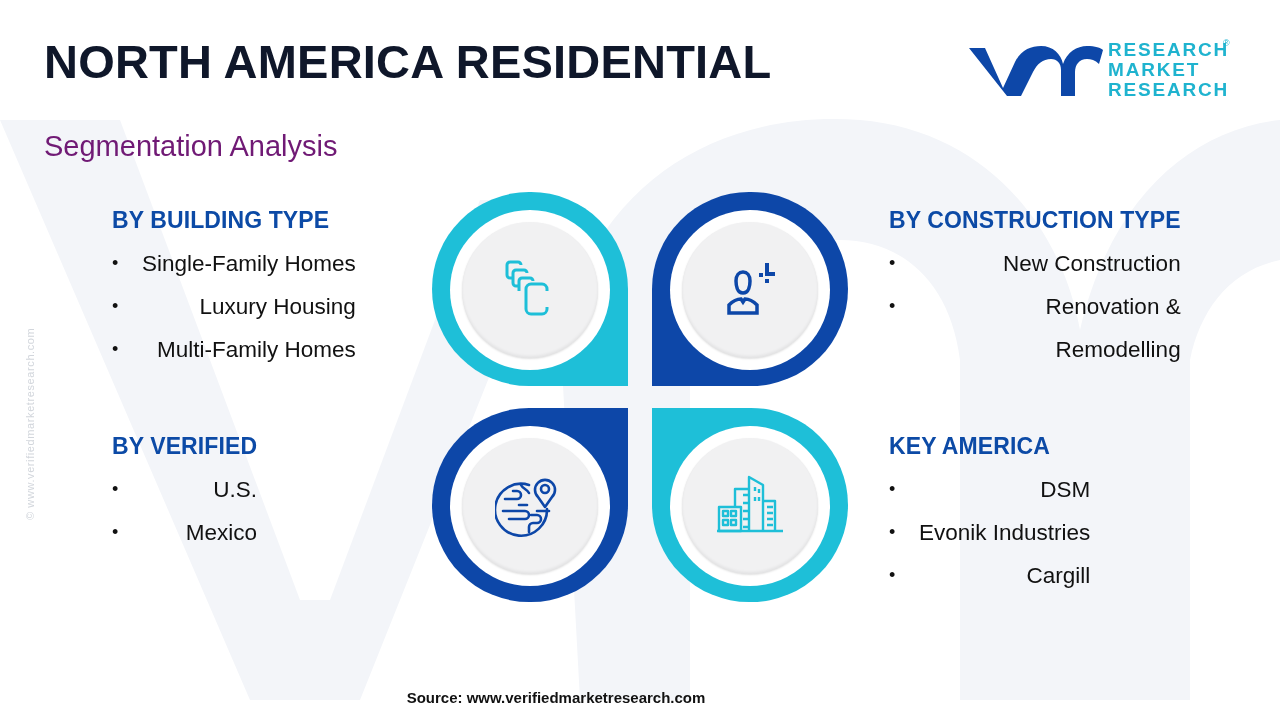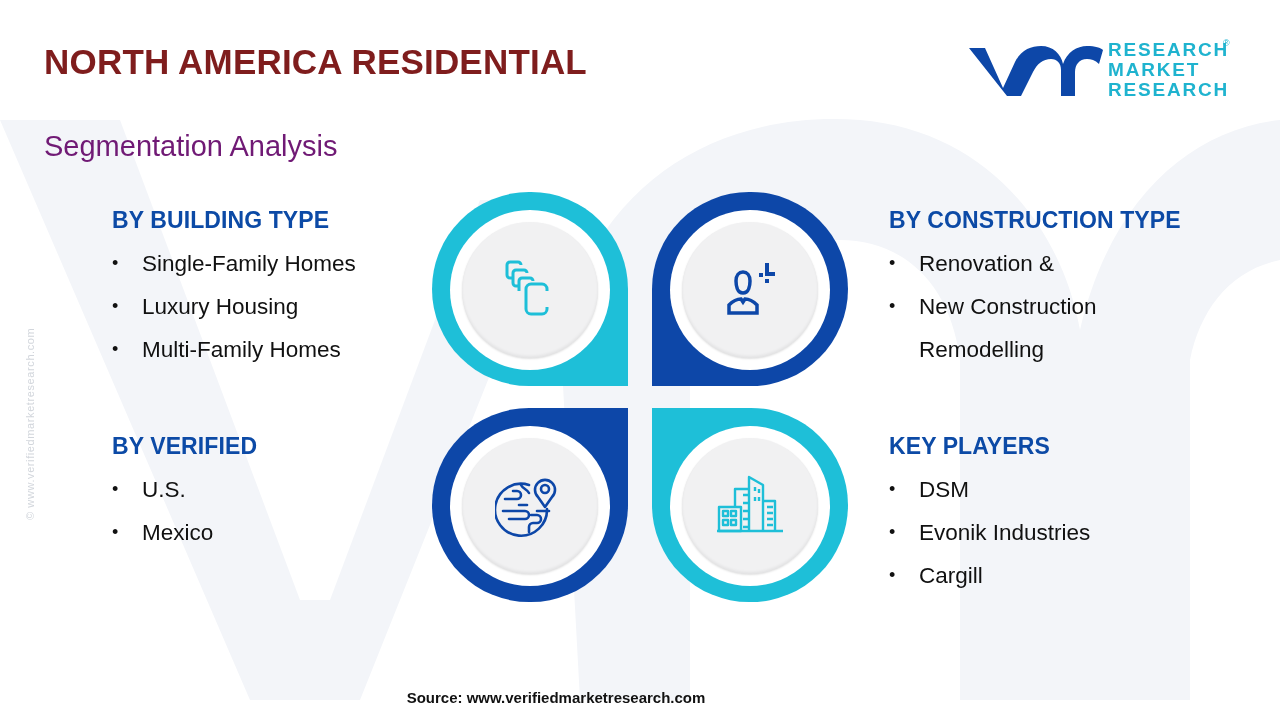--- a/index.html
+++ b/index.html
@@ -10,39 +10,39 @@
   }
   .bg-watermark { position:absolute; left:0; top:0; width:1280px; height:720px; z-index:0; }
   .side-url {
     position:absolute; left:24px; top:520px; transform-origin:left top;
     transform: rotate(-90deg);
     font-size:11px; color:#d2d6dc; letter-spacing:0.6px; white-space:nowrap;
     z-index:1;
   }
   .title {
     position:absolute; left:44px; top:40px; z-index:2;
-    color:#7f1d1d; font-weight:700; font-size:35px; line-height:43px;
+    color:#0f172a; font-weight:700; font-size:47px; line-height:43px;
     letter-spacing:0.2px;
   }
   .subtitle {
     position:absolute; left:44px; top:128px; z-index:2;
     color:#701a75; font-size:29px; line-height:36px;
   }
   .logo { position:absolute; left:965px; top:38px; width:270px; height:66px; z-index:2; }
   .logo-text {
     position:absolute; left:143px; top:2px;
     color:#1fb3cf; font-weight:700; font-size:19px; line-height:20px; letter-spacing:1.8px;
   }
   .logo-reg { position:absolute; left:258px; top:0px; font-size:9px; color:#1fb3cf; }
   .segment { position:absolute; z-index:2; }
   .seg-title {
     color:#0c4aa6; font-weight:700; font-size:23px; line-height:28px; margin:0 0 8px 0;
     letter-spacing:0.1px;
   }
-  .seg-list { list-style:none; margin:0; padding:0; }
+  .seg-list { list-style:none; margin:0; padding:0;text-align:right; }
   .seg-list li {
     position:relative; padding-left:30px; font-size:22.5px; line-height:43px; color:#111111;
   }
   .seg-list li::before {
     content:"\2022"; position:absolute; left:0; top:0; font-size:18px; color:#111;
   }
   .seg-list li.cont::before { content:""; }
   .tile { position:absolute; width:196px; height:194px; z-index:2; }
   .tile .inner-ring {
     position:absolute; left:18px; top:18px; width:160px; height:160px;
@@ -96,36 +96,36 @@
   <ul class="seg-list">
     <li>Single-Family Homes</li>
     <li>Luxury Housing</li>
     <li>Multi-Family Homes</li>
   </ul>
 </div>
 
 <div class="segment" style="left:889px; top:206px;">
   <div class="seg-title">BY CONSTRUCTION TYPE</div>
   <ul class="seg-list">
+    <li>New Construction</li>
     <li>Renovation &amp;</li>
-    <li>New Construction</li>
     <li class="cont">Remodelling</li>
   </ul>
 </div>
 
 <div class="segment" style="left:112px; top:432px;">
   <div class="seg-title">BY VERIFIED</div>
   <ul class="seg-list">
     <li>U.S.</li>
     <li>Mexico</li>
   </ul>
 </div>
 
 <div class="segment" style="left:889px; top:432px;">
-  <div class="seg-title">KEY PLAYERS</div>
+  <div class="seg-title">KEY AMERICA</div>
   <ul class="seg-list">
     <li>DSM</li>
     <li>Evonik Industries</li>
     <li>Cargill</li>
   </ul>
 </div>
 
 <div class="tile t-tl">
   <div class="inner-ring"></div>
   <div class="inner-disc"></div>

